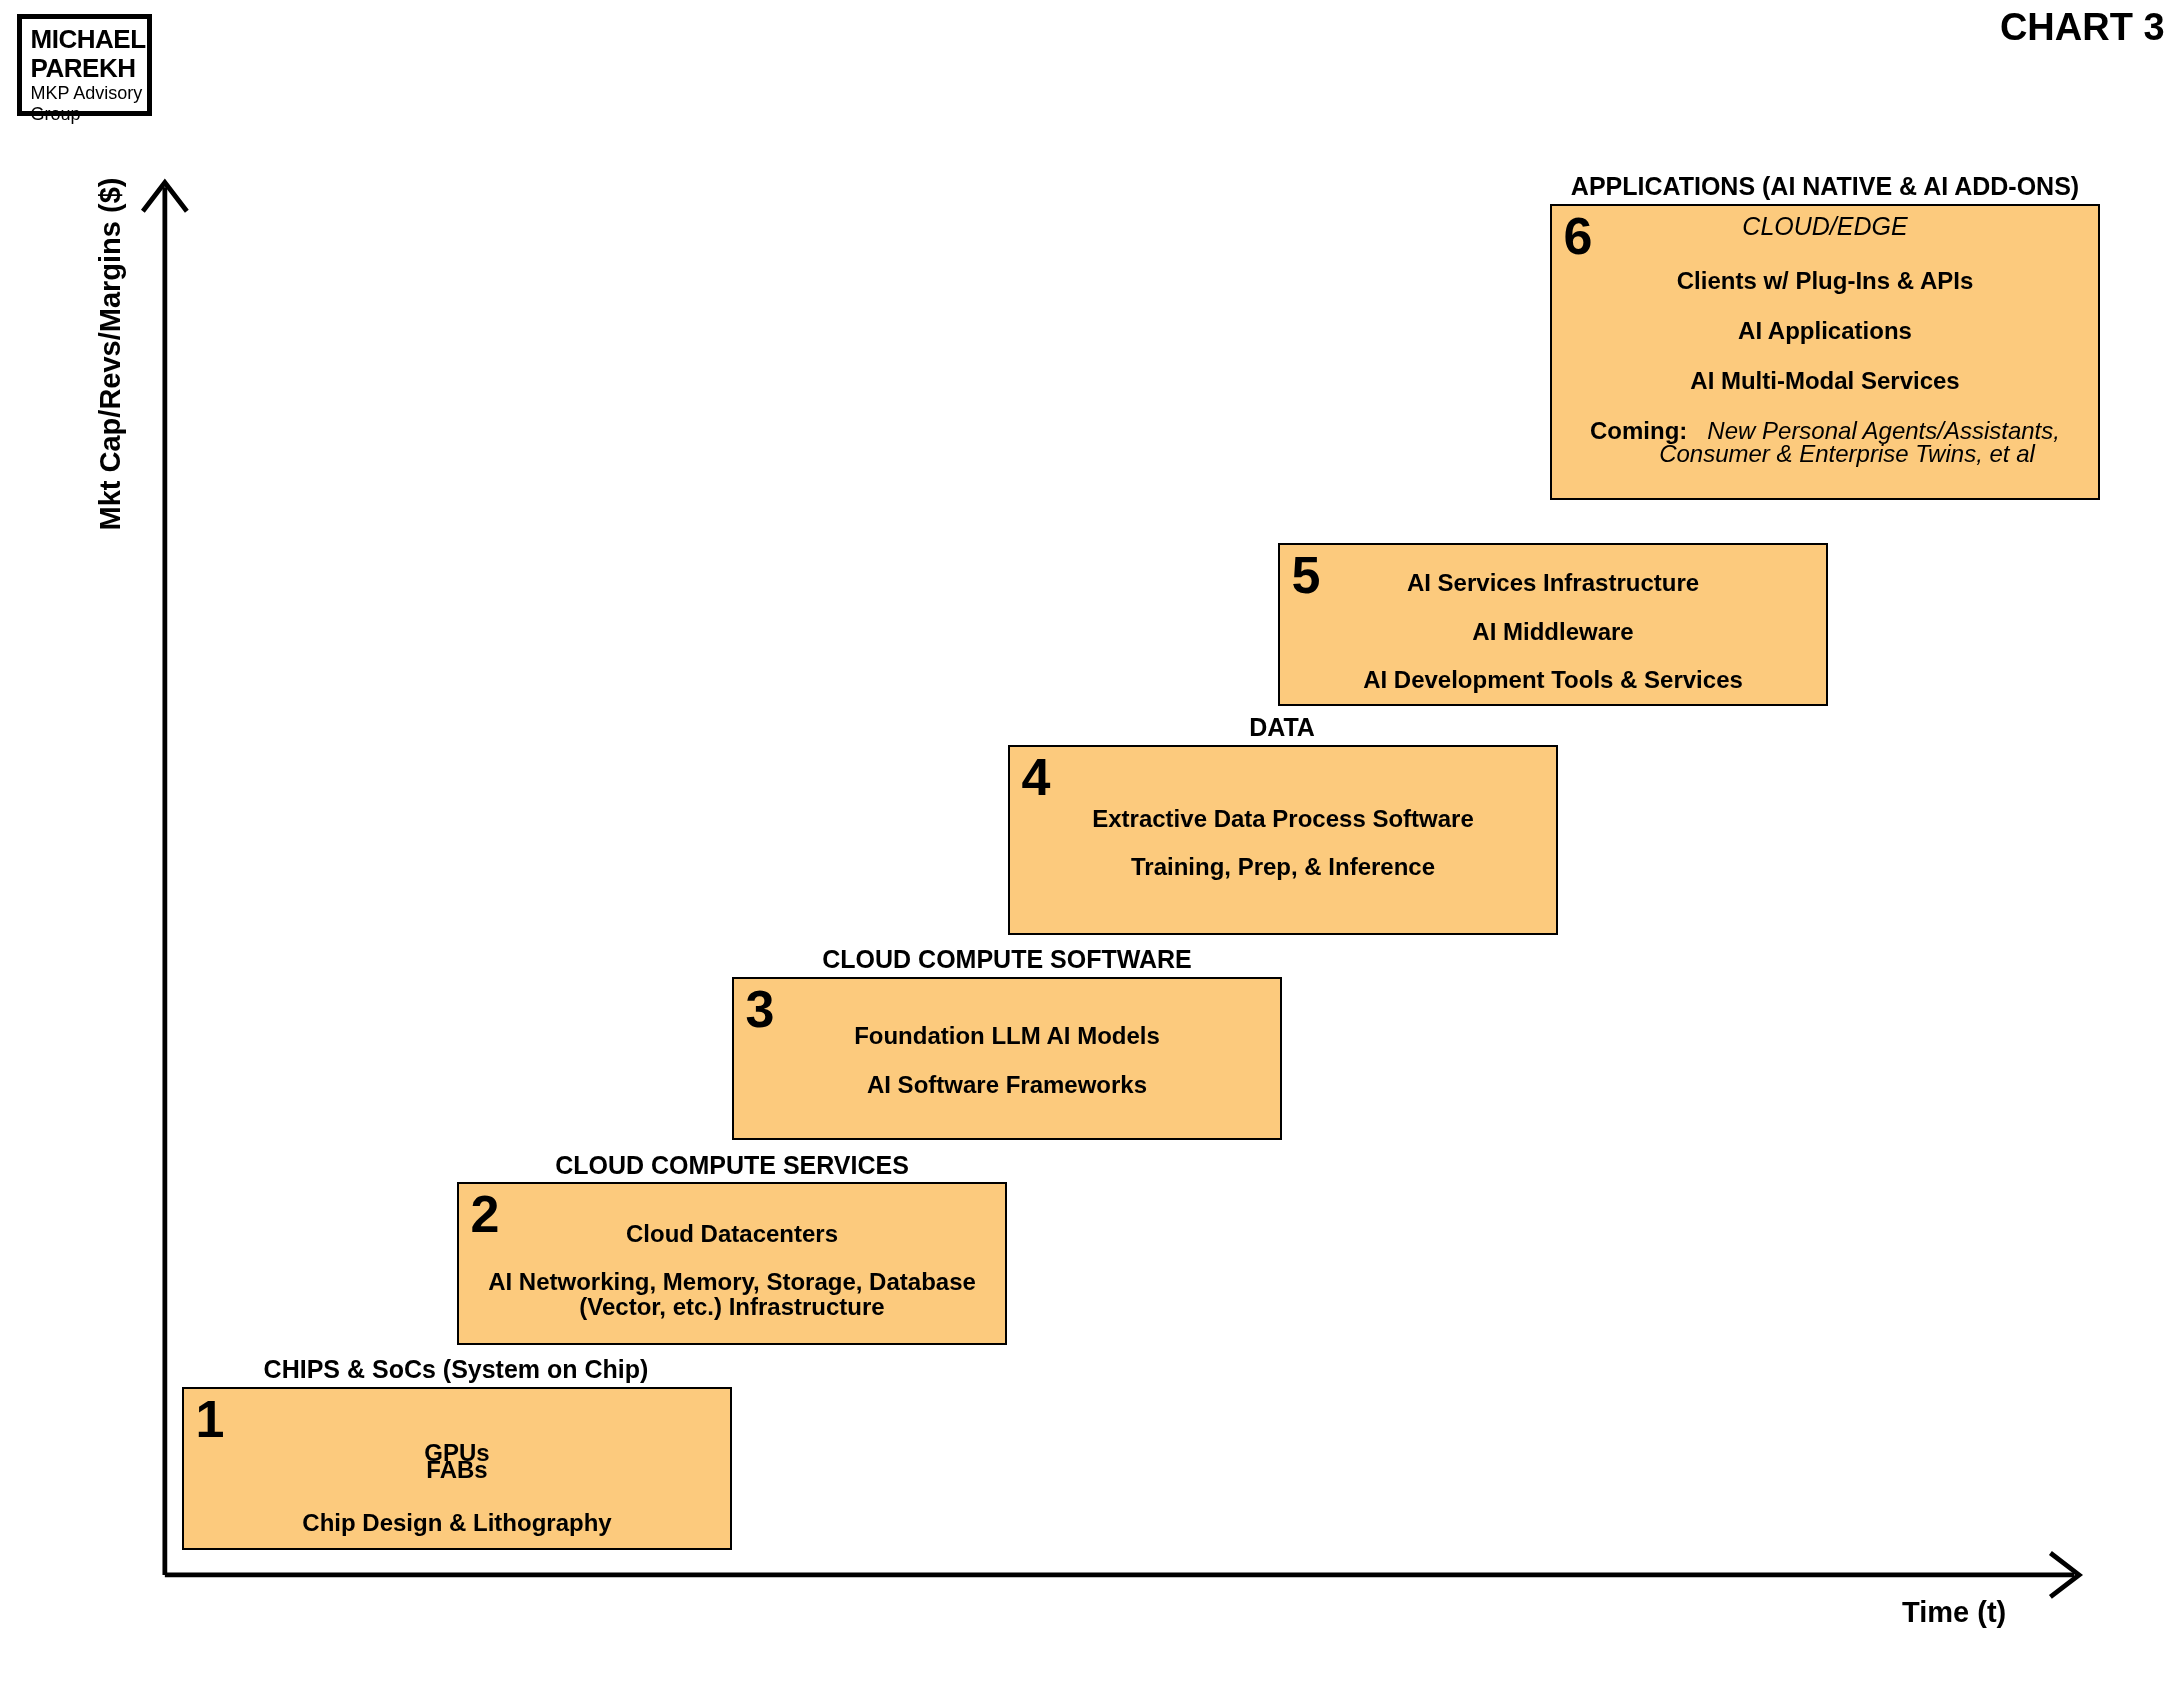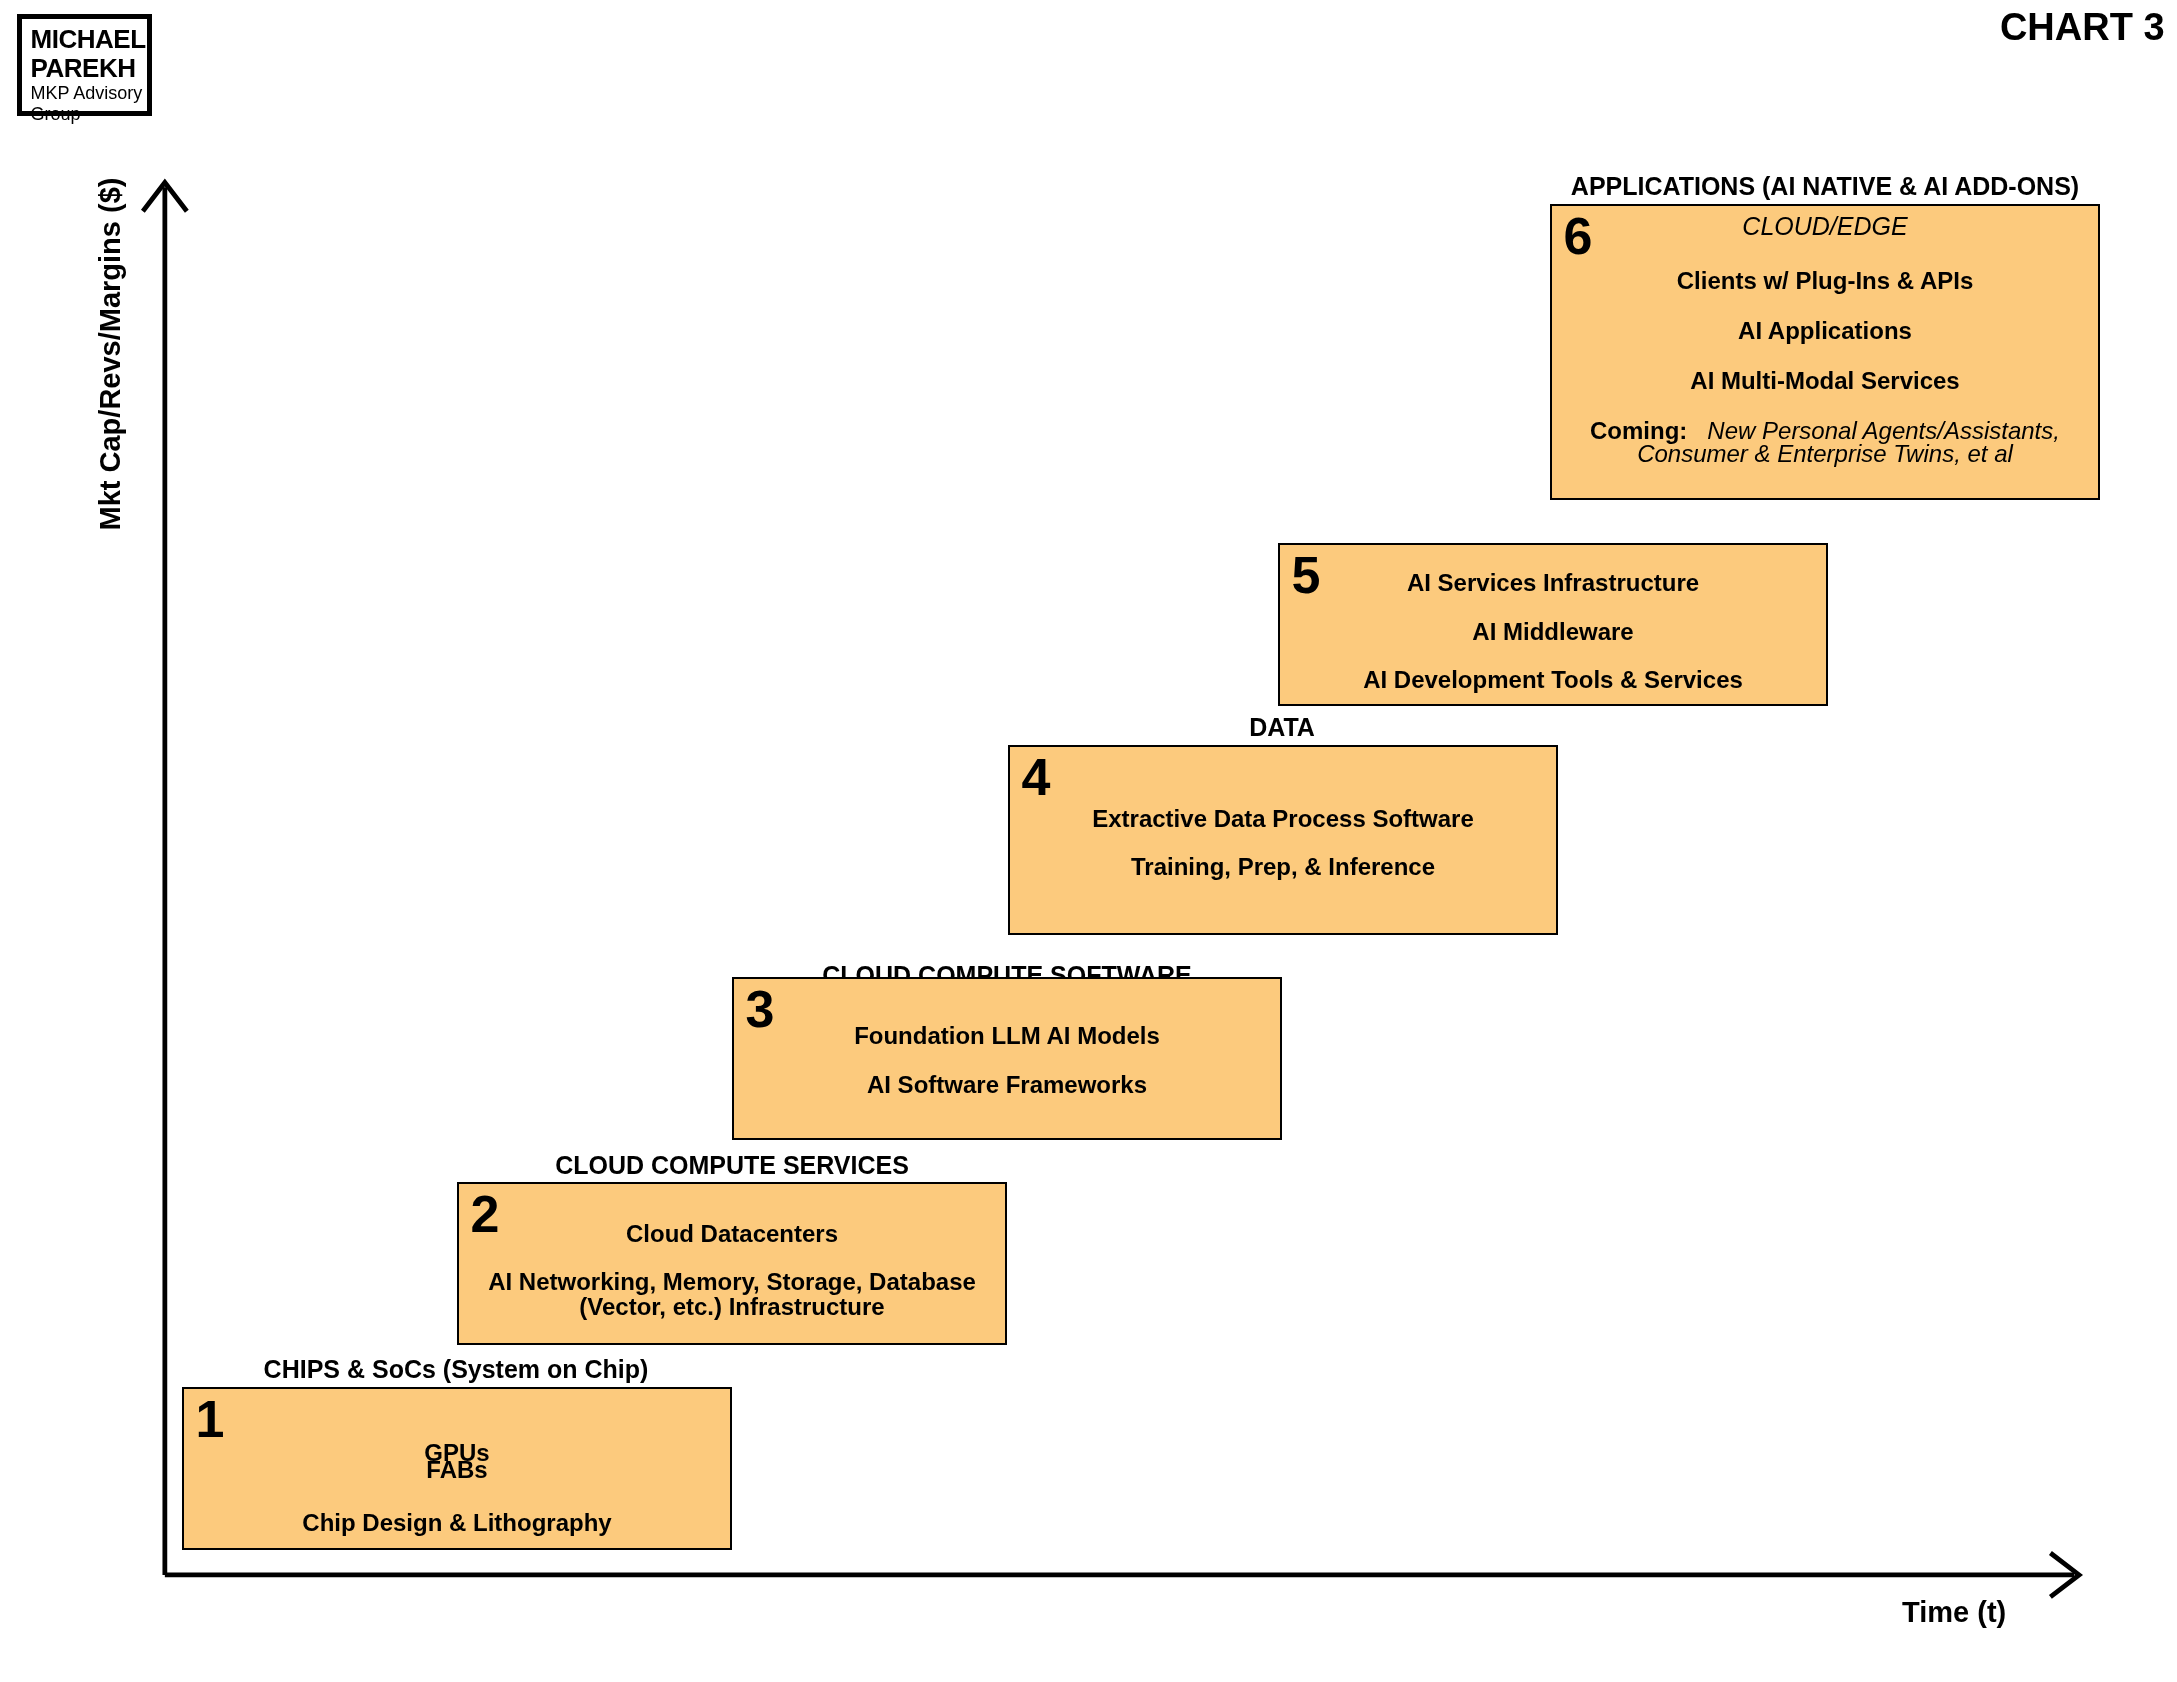--- a/index.html
+++ b/index.html
@@ -49,21 +49,21 @@
   .step-num{
     position:absolute;left:11.5px;top:3.8px;font-size:52px;font-weight:700;line-height:1;
   }
   .step-line{
     position:absolute;left:0;width:100%;height:29px;line-height:29px;
     text-align:center;font-size:24px;font-weight:700;white-space:nowrap;
   }
   .step-line.env{font-weight:400;font-style:italic;font-size:25px;}
   .step-line .coming-label{font-weight:700;font-style:normal;margin-right:20px;}
   .step-line .coming-text{font-weight:400;font-style:italic;}
-  .step-line.coming2{font-weight:400;font-style:italic;}
+  .step-line.coming2{font-weight:400;font-style:italic;padding-left:22px;}
 </style>
 </head>
 <body>
 
 <div class="canvas">
 
   <div class="logo">
     <div class="big">MICHAEL</div>
     <div class="big">PAREKH</div>
     <div class="small">MKP Advisory</div>
@@ -90,21 +90,21 @@
   </div>
 
   <div class="step-title" style="left:314px;top:1150px;width:836px;">CLOUD COMPUTE SERVICES</div>
   <div class="step-box" style="left:457px;top:1182px;width:550px;height:163px;">
     <div class="step-num">2</div>
     <div class="step-line" style="top:35px;">Cloud Datacenters</div>
     <div class="step-line" style="top:83px;">AI Networking, Memory, Storage, Database</div>
     <div class="step-line" style="top:108px;">(Vector, etc.) Infrastructure</div>
   </div>
 
-  <div class="step-title" style="left:589px;top:944px;width:836px;margin-top:16px;">CLOUD COMPUTE SOFTWARE</div>
+  <div class="step-title" style="left:589px;top:944px;width:836px;">CLOUD COMPUTE SOFTWARE</div>
   <div class="step-box" style="left:732px;top:977px;width:550px;height:163px;">
     <div class="step-num">3</div>
     <div class="step-line" style="top:91px;">AI Software Frameworks</div>
     <div class="step-line" style="top:42px;">Foundation LLM AI Models</div>
   </div>
 
   <div class="step-title" style="left:864px;top:712px;width:836px;">DATA</div>
   <div class="step-box" style="left:1008px;top:745px;width:550px;height:190px;">
     <div class="step-num">4</div>
     <div class="step-line" style="top:57px;">Extractive Data Process Software</div>

